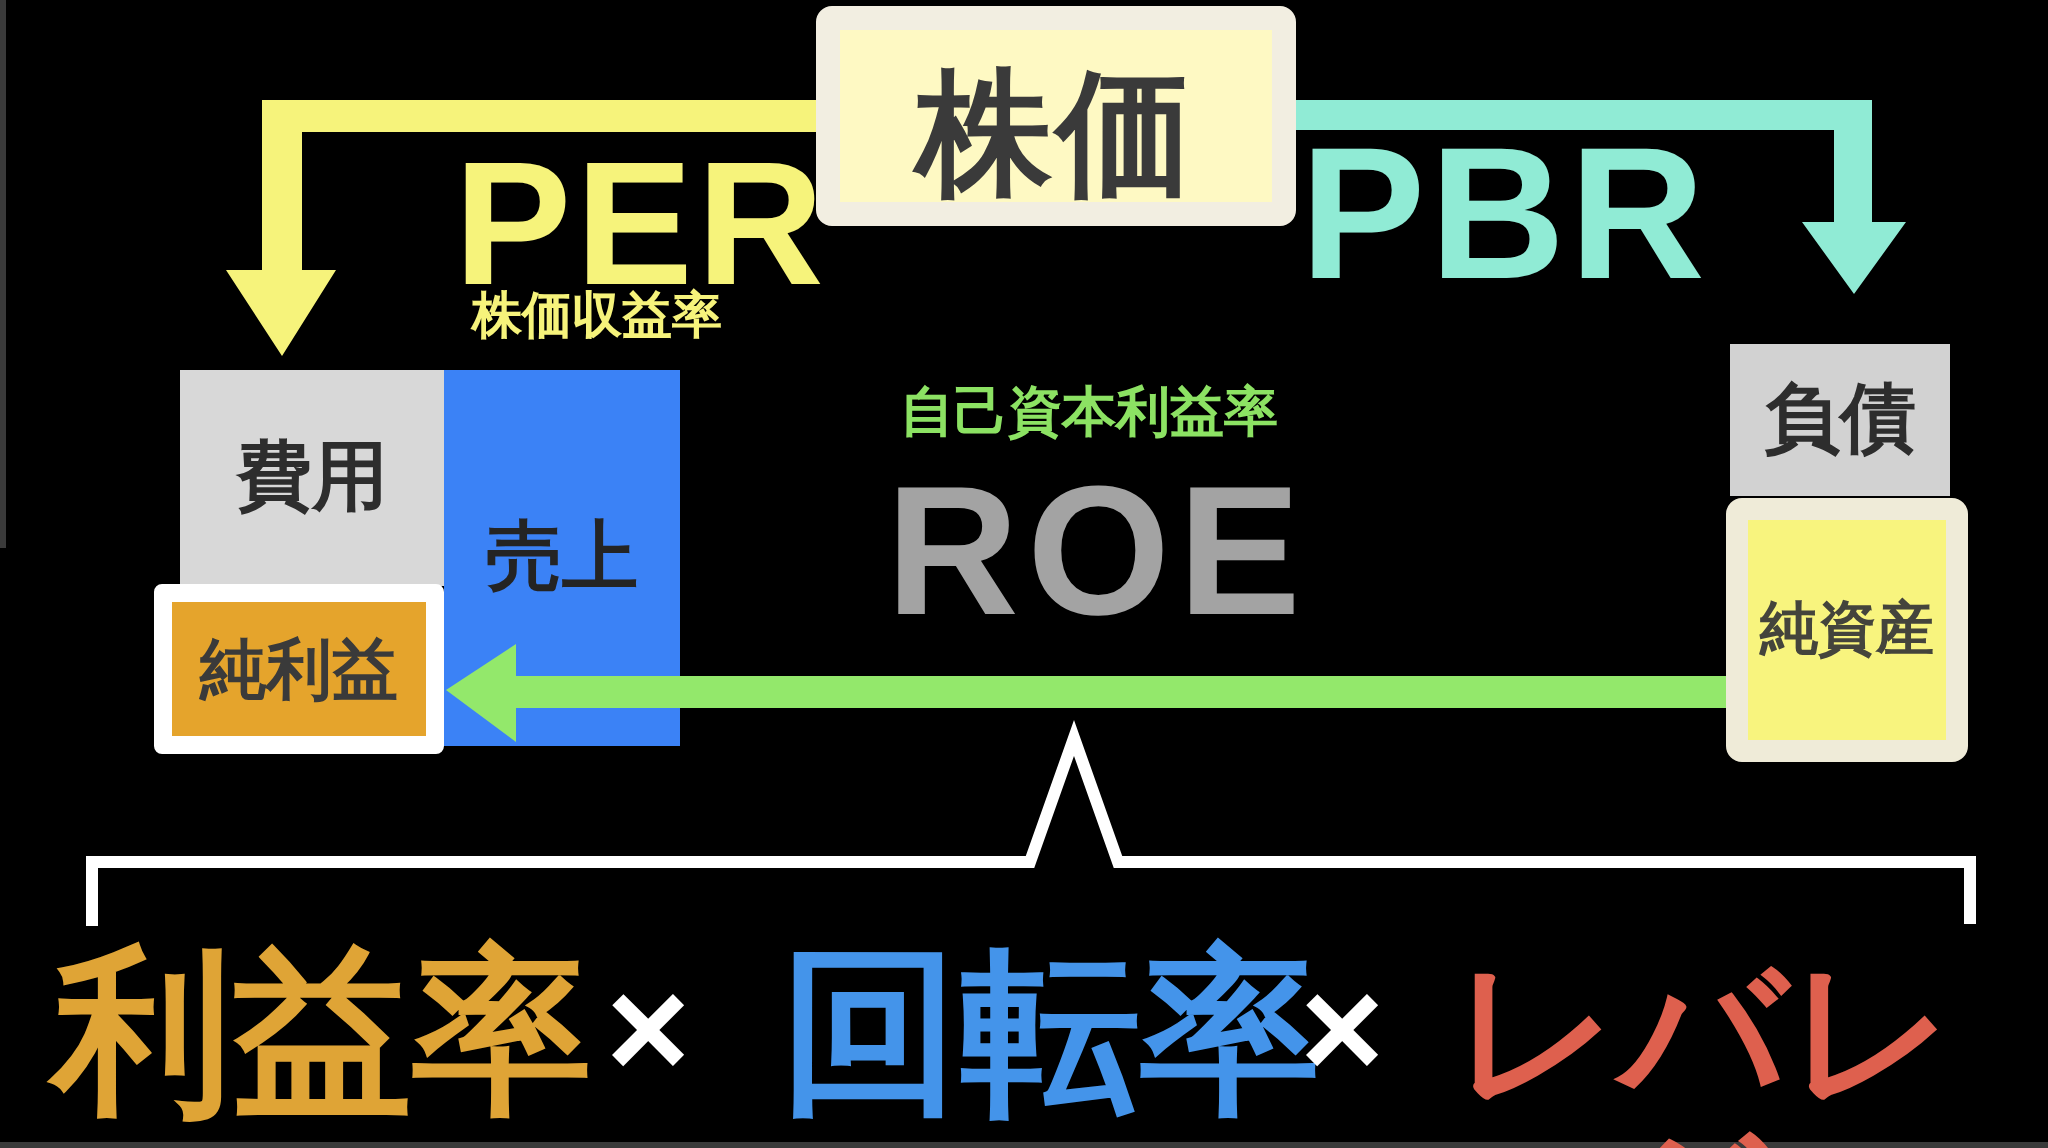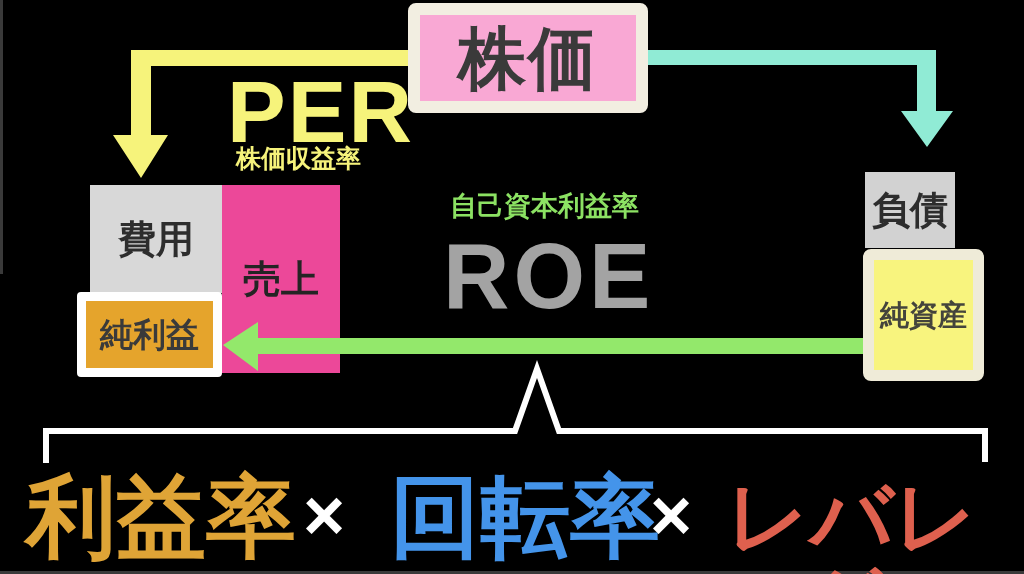--- a/index.html
+++ b/index.html
@@ -13,21 +13,21 @@
   .edge-bottom{left:0;top:571px;width:1024px;height:3px;}
   
   .box{position:absolute;display:flex;align-items:center;justify-content:center;z-index:1;}
   .box-label{font-weight:bold;line-height:1;}
   .expenses-box{left:90px;top:185px;width:132px;height:108px;}
   .expenses-box .box-label{font-size:38px;color:#2d2d2d;}
   .sales-box{left:222px;top:185px;width:118px;height:188px;}
   .sales-box .box-label{font-size:38px;color:#242424;}
   .assets-box{left:756px;top:172px;width:109px;height:208px;}
   .assets-box .box-label{font-size:38px;color:#242424;}
-  .liabilities-box{left:865px;top:172px;width:90px;height:76px;}
+  .liabilities-box{left:865px;top:172px;width:110px;height:76px;}
   .liabilities-box .box-label{font-size:38px;color:#2d2d2d;}
   
   .arrows{position:absolute;left:0;top:0;z-index:2;}
   
   .framed{position:absolute;display:flex;align-items:center;justify-content:center;
           box-sizing:border-box;border-style:solid;z-index:3;}
   .stock-price-box{left:408px;top:3px;width:240px;height:110px;border-width:12px;border-radius:8px;}
   .stock-price-box .box-label{font-size:68px;letter-spacing:2px;}
   .net-income-box{left:77px;top:292px;width:145px;height:85px;border-width:9px;border-radius:4px;}
   .net-income-box .box-label{font-size:33px;}
@@ -53,46 +53,47 @@
 <body>
 
 <div class="stage">
 
   <div class="edge edge-left"></div>
   <div class="edge edge-bottom"></div>
 
   <div class="box expenses-box" style="background-color: rgb(216, 216, 216);">
     <span class="box-label">費用</span>
   </div>
-  <div class="box sales-box" style="background-color: #ec4899;">
+  <div class="box sales-box" style="background-color: #3b82f6;">
     <span class="box-label">売上</span>
   </div>
   <div class="box liabilities-box" style="background-color: rgb(210, 210, 210);">
     <span class="box-label">負債</span>
   </div>
 
   <svg class="arrows" width="1024" height="574" viewBox="0 0 1024 574">
     <polygon points="408,50 131,50 131,135 113,135 141,178 168,135 151,135 151,66 408,66" fill="#F6F37B"></polygon>
     <polygon points="648,50 936,50 936,111 953,111 927,147 901,111 917,111 917,65 648,65" fill="#90EBD5"></polygon>
     <polygon points="864,338 258,338 258,322 223,345 258,371 258,354 864,354" fill="#93E86B"></polygon>
     <polyline points="46,463 46,431 515,431 537,369 559,431 985,431 985,462" fill="none" stroke-width="6" stroke="#FFFFFF"></polyline>
   </svg>
 
-  <div class="framed stock-price-box" style="background-color: #f9a8d4; border-color: rgb(242, 238, 225);">
+  <div class="framed stock-price-box" style="background-color: #fef9c3; border-color: rgb(242, 238, 225); align-items: flex-end;">
     <span class="box-label" style="color: rgb(58, 58, 58);">株価</span>
   </div>
   <div class="framed net-income-box" style="background-color: rgb(229, 164, 44); border-color: rgb(255, 255, 255);">
     <span class="box-label" style="color: rgb(58, 58, 58);">純利益</span>
   </div>
   <div class="framed net-assets-box" style="background-color: rgb(248, 244, 126); border-color: rgb(239, 235, 216);">
     <span class="box-label" style="color: rgb(68, 68, 60);">純資産</span>
   </div>
 
   <div class="big per-abbr" style="color: rgb(246, 243, 123);">PER</div>
   <div class="big per-sublabel" style="color: rgb(246, 243, 123);">株価収益率</div>
+  <div class="big pbr-abbr" style="color: rgb(144, 235, 213);">PBR</div>
   <div class="big roe-abbr" style="color: #a3a3a3;">ROE</div>
   <div class="big roe-sublabel" style="color: rgb(140, 226, 99);">自己資本利益率</div>
 
   <span class="f-term f-term1" style="color: rgb(223, 164, 54);">利益率</span>
   <span class="f-op f-op1" style="color: rgb(255, 255, 255);">×</span>
   <span class="f-term f-term2" style="color: rgb(68, 148, 234);">回転率</span>
   <span class="f-op f-op2" style="color: rgb(255, 255, 255);">×</span>
   <span class="f-term f-term3" style="color: rgb(222, 96, 78);">レバレッジ</span>
 
 </div>

